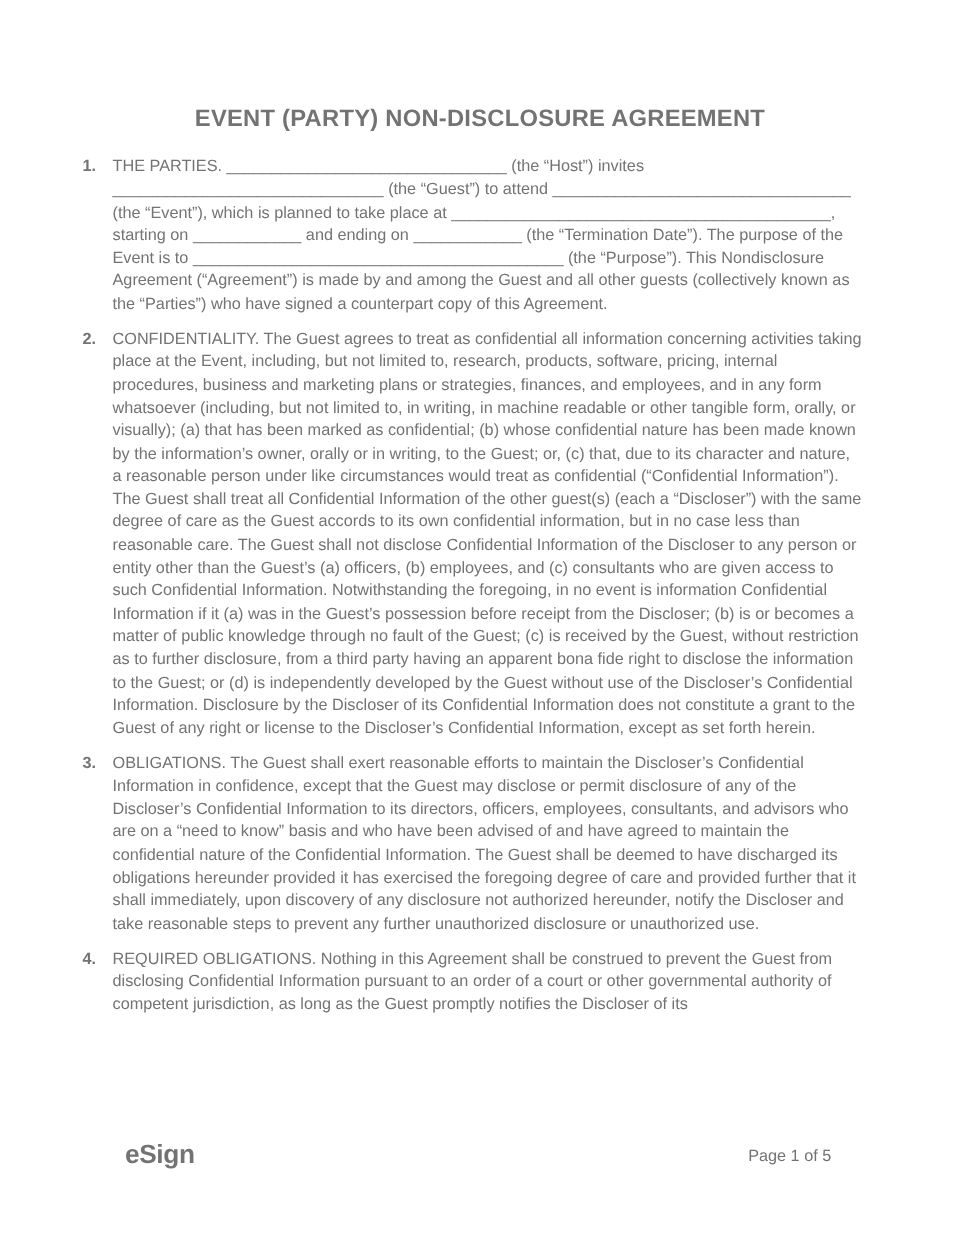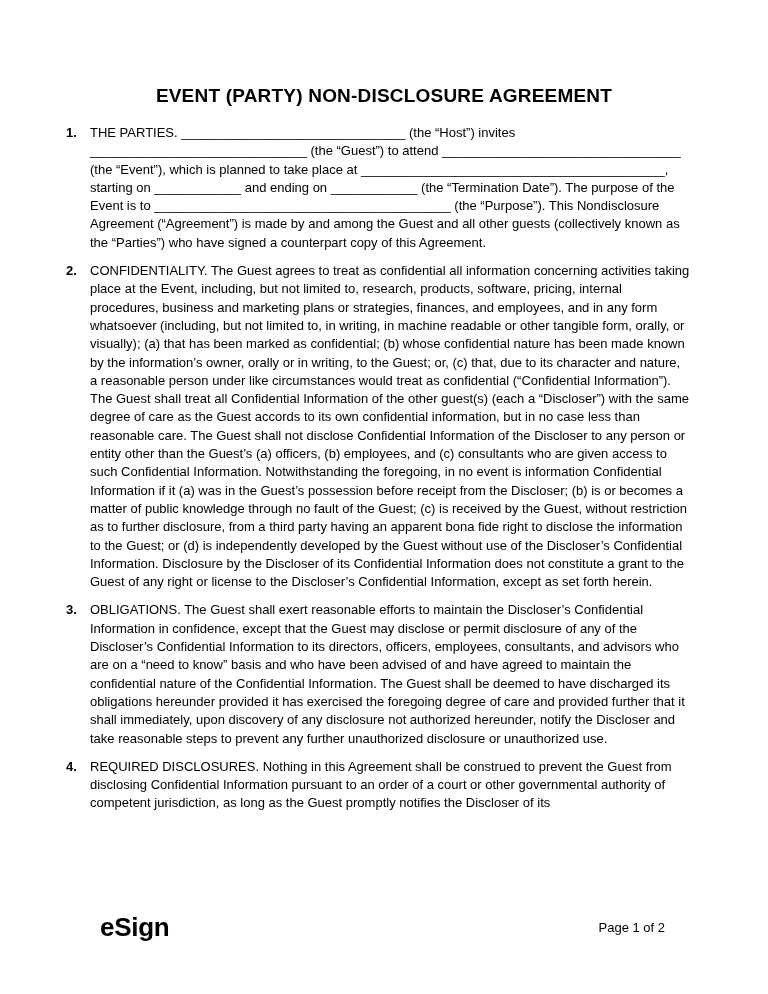--- a/index.html
+++ b/index.html
@@ -1,21 +1,21 @@
 <!DOCTYPE html>
 <html><head>
 <meta charset="utf-8">
 <style>
   html, body { margin: 0; padding: 0; background: #ffffff; }
   .page {
     position: relative;
     width: 768px;
     height: 994px;
     background: #ffffff;
-    color: #000000;
+    color: #737373;
     font-family: "Liberation Sans", sans-serif;
     font-size: 13px;
     overflow: hidden;
   }
   .doc-title {
     margin: 0;
     padding-top: 85px;
     text-align: center;
     font-size: 19px;
     font-weight: bold;
@@ -41,21 +41,21 @@
     top: 912px;
     left: 0;
     right: 0;
     display: flex;
     justify-content: space-between;
     align-items: center;
     padding: 0 103px 0 100px;
   }
   .brand {
     font-weight: bold;
-    font-size: 26px;
+    font-size: 21px;
     letter-spacing: -0.3px;
   }
   .page-indicator { font-size: 13px; }
 </style>
 </head>
 <body>
 
 <div class="page">
 
   <h1 class="doc-title">EVENT (PARTY) NON-DISCLOSURE AGREEMENT</h1>
@@ -72,23 +72,23 @@
       <div class="section-body"><span class="section-heading">CONFIDENTIALITY</span><span class="section-text">. The Guest agrees to treat as confidential all information concerning activities taking place at the Event, including, but not limited to, research, products, software, pricing, internal procedures, business and marketing plans or strategies, finances, and employees, and in any form whatsoever (including, but not limited to, in writing, in machine readable or other tangible form, orally, or visually); (a) that has been marked as confidential; (b) whose confidential nature has been made known by the information’s owner, orally or in writing, to the Guest; or, (c) that, due to its character and nature, a reasonable person under like circumstances would treat as confidential (“Confidential Information”). The Guest shall treat all Confidential Information of the other guest(s) (each a “Discloser”) with the same degree of care as the Guest accords to its own confidential information, but in no case less than reasonable care. The Guest shall not disclose Confidential Information of the Discloser to any person or entity other than the Guest’s (a) officers, (b) employees, and (c) consultants who are given access to such Confidential Information. Notwithstanding the foregoing, in no event is information Confidential Information if it (a) was in the Guest’s possession before receipt from the Discloser; (b) is or becomes a matter of public knowledge through no fault of the Guest; (c) is received by the Guest, without restriction as to further disclosure, from a third party having an apparent bona fide right to disclose the information to the Guest; or (d) is independently developed by the Guest without use of the Discloser’s Confidential Information. Disclosure by the Discloser of its Confidential Information does not constitute a grant to the Guest of any right or license to the Discloser’s Confidential Information, except as set forth herein.</span></div>
     </div>
 
     <div class="section">
       <div class="section-num">3.</div>
       <div class="section-body"><span class="section-heading">OBLIGATIONS</span><span class="section-text">. The Guest shall exert reasonable efforts to maintain the Discloser’s Confidential Information in confidence, except that the Guest may disclose or permit disclosure of any of the Discloser’s Confidential Information to its directors, officers, employees, consultants, and advisors who are on a “need to know” basis and who have been advised of and have agreed to maintain the confidential nature of the Confidential Information. The Guest shall be deemed to have discharged its obligations hereunder provided it has exercised the foregoing degree of care and provided further that it shall immediately, upon discovery of any disclosure not authorized hereunder, notify the Discloser and take reasonable steps to prevent any further unauthorized disclosure or unauthorized use.</span></div>
     </div>
 
     <div class="section">
       <div class="section-num">4.</div>
-      <div class="section-body"><span class="section-heading">REQUIRED DISCLOSURES</span><span class="section-text">. Nothing in this Agreement shall be construed to prevent the Guest from disclosing Confidential Information pursuant to an order of a court or other governmental authority of competent jurisdiction, as long as the Guest promptly notifies the Discloser of its</span></div>
+      <div class="section-body"><span class="section-heading">REQUIRED OBLIGATIONS</span><span class="section-text">. Nothing in this Agreement shall be construed to prevent the Guest from disclosing Confidential Information pursuant to an order of a court or other governmental authority of competent jurisdiction, as long as the Guest promptly notifies the Discloser of its</span></div>
     </div>
 
   </div>
 
   <div class="footer">
     <span class="brand">eSign</span>
-    <span class="page-indicator">Page 1 of 2</span>
+    <span class="page-indicator">Page 1 of 5</span>
   </div>
 
 </div>
 
 </body></html>

